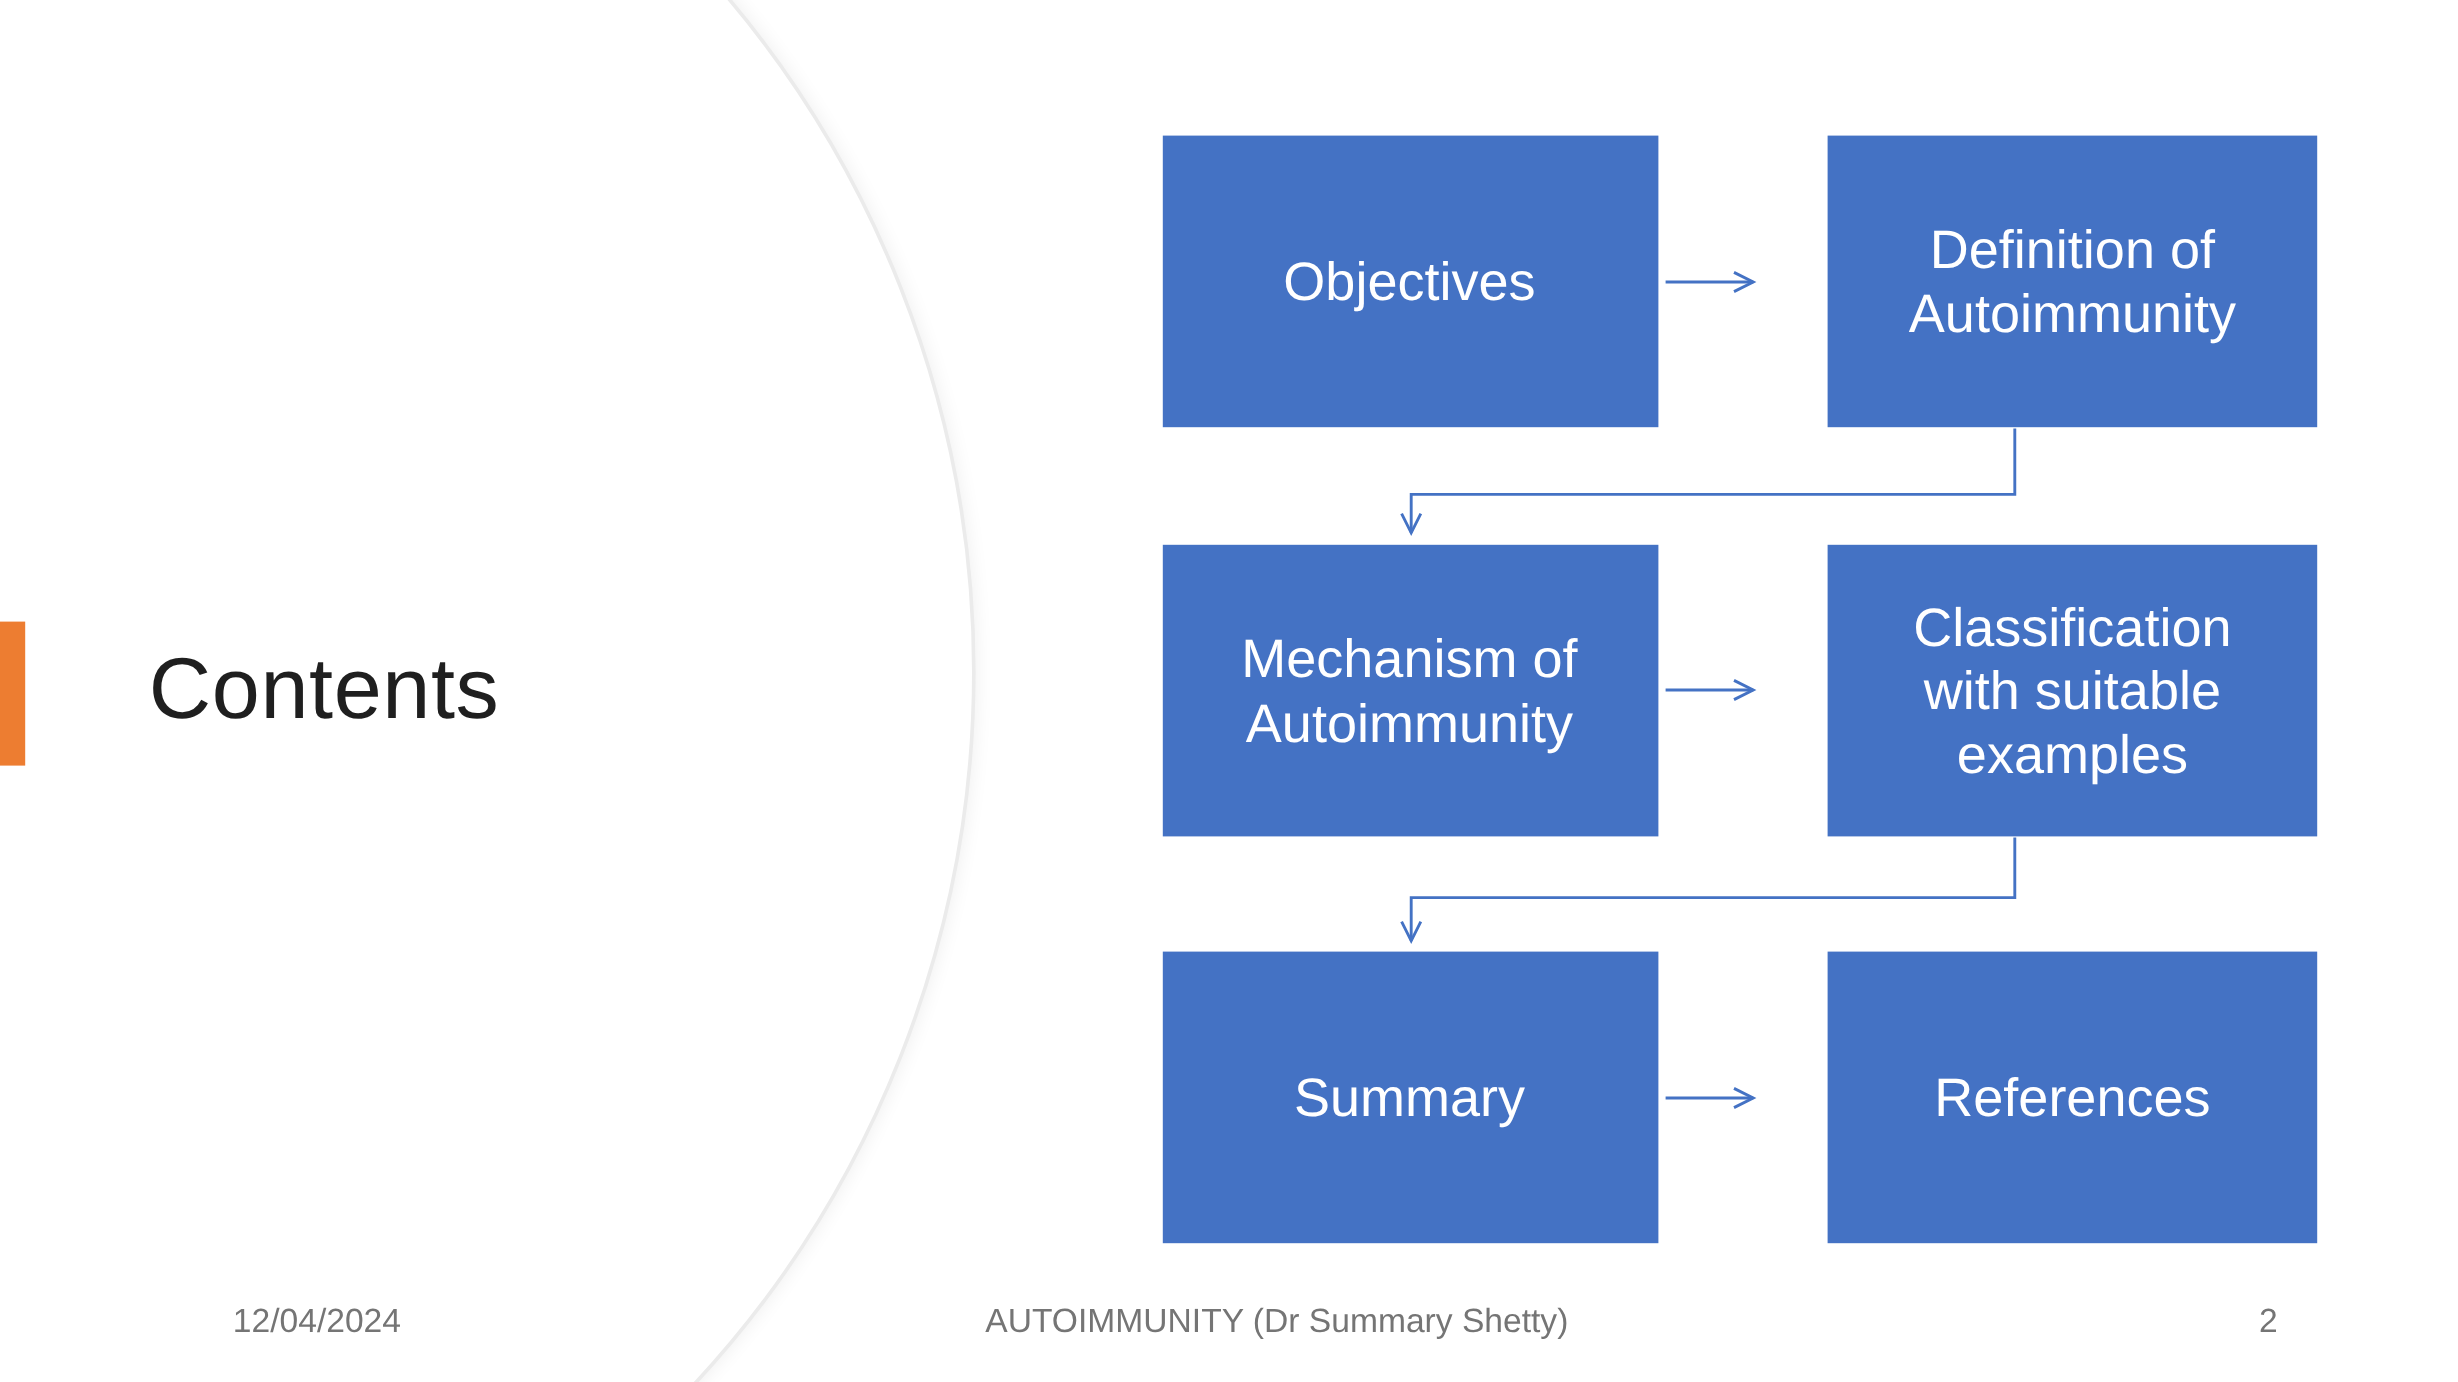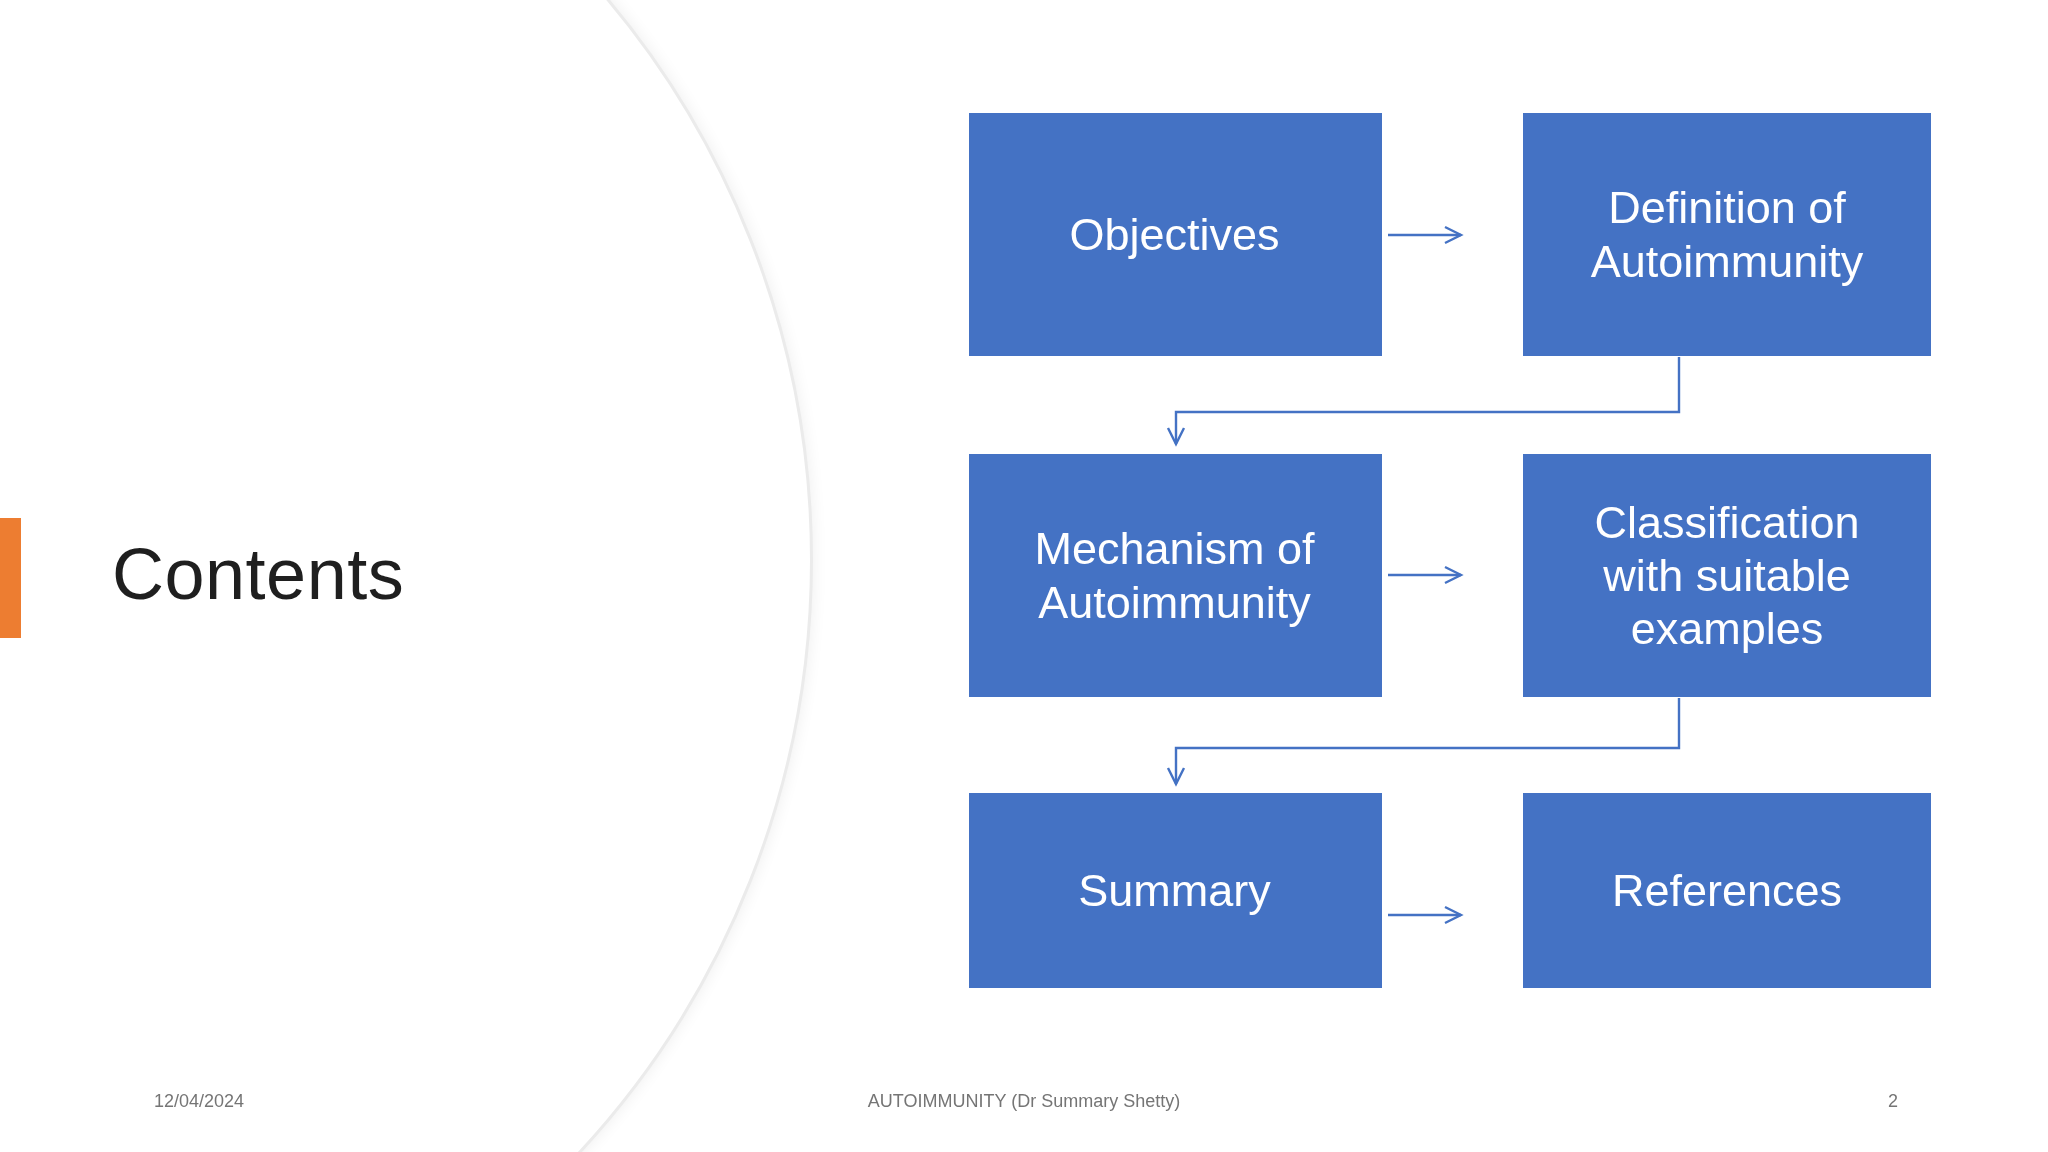--- a/index.html
+++ b/index.html
@@ -35,21 +35,21 @@
     box-shadow: 0 0 16px rgba(0,0,0,0.07);
   }
   .accent-bar {
     position: absolute;
     left: 0; top: 518px;
     width: 21px; height: 120px;
     background: var(--accent-orange);
   }
   .slide-title {
     position: absolute;
-    left: 112px; top: 528px;
+    left: 124px; top: 528px;
     font-size: 72px;
     line-height: 92px;
     font-weight: 400;
     color: var(--title-color);
     letter-spacing: 0.5px;
     white-space: nowrap;
   }
   .flow-box {
     position: absolute;
     background: var(--box-blue);
@@ -59,38 +59,39 @@
     justify-content: center;
     text-align: center;
     font-size: 45px;
     line-height: 1.18;
     padding: 0 34px;
   }
   .col1 { left: 969px;  width: 413px; padding-left: 32px; }
   .col2 { left: 1475px; width: 408px; margin-left: 48px; }
   .row1 { top: 113px; height: 243px; }
   .row2 { top: 454px; height: 243px; }
-  .row3 { top: 793px; height: 195px; }
+  .row3 { top: 793px; height: 243px; }
   svg.connector-layer {
     position: absolute;
     left: 0; top: 0;
     width: 2048px; height: 1152px;
     pointer-events: none;
   }
   .connector-stroke {
     stroke: var(--connector-blue);
     stroke-width: 2.4;
     fill: none;
   }
   .footer-item {
     position: absolute;
     top: 1086px;
-    font-size: 18px;
+    font-size: 28px;
     line-height: 30px;
     color: var(--footer-gray);
+    margin-left: 40px;
   }
   .footer-date { left: 154px; }
   .footer-center { left: 0; width: 2048px; text-align: center; }
   .footer-page { right: 150px; }
 </style>
 </head>
 <body>
 
 <div class="slide">
 

